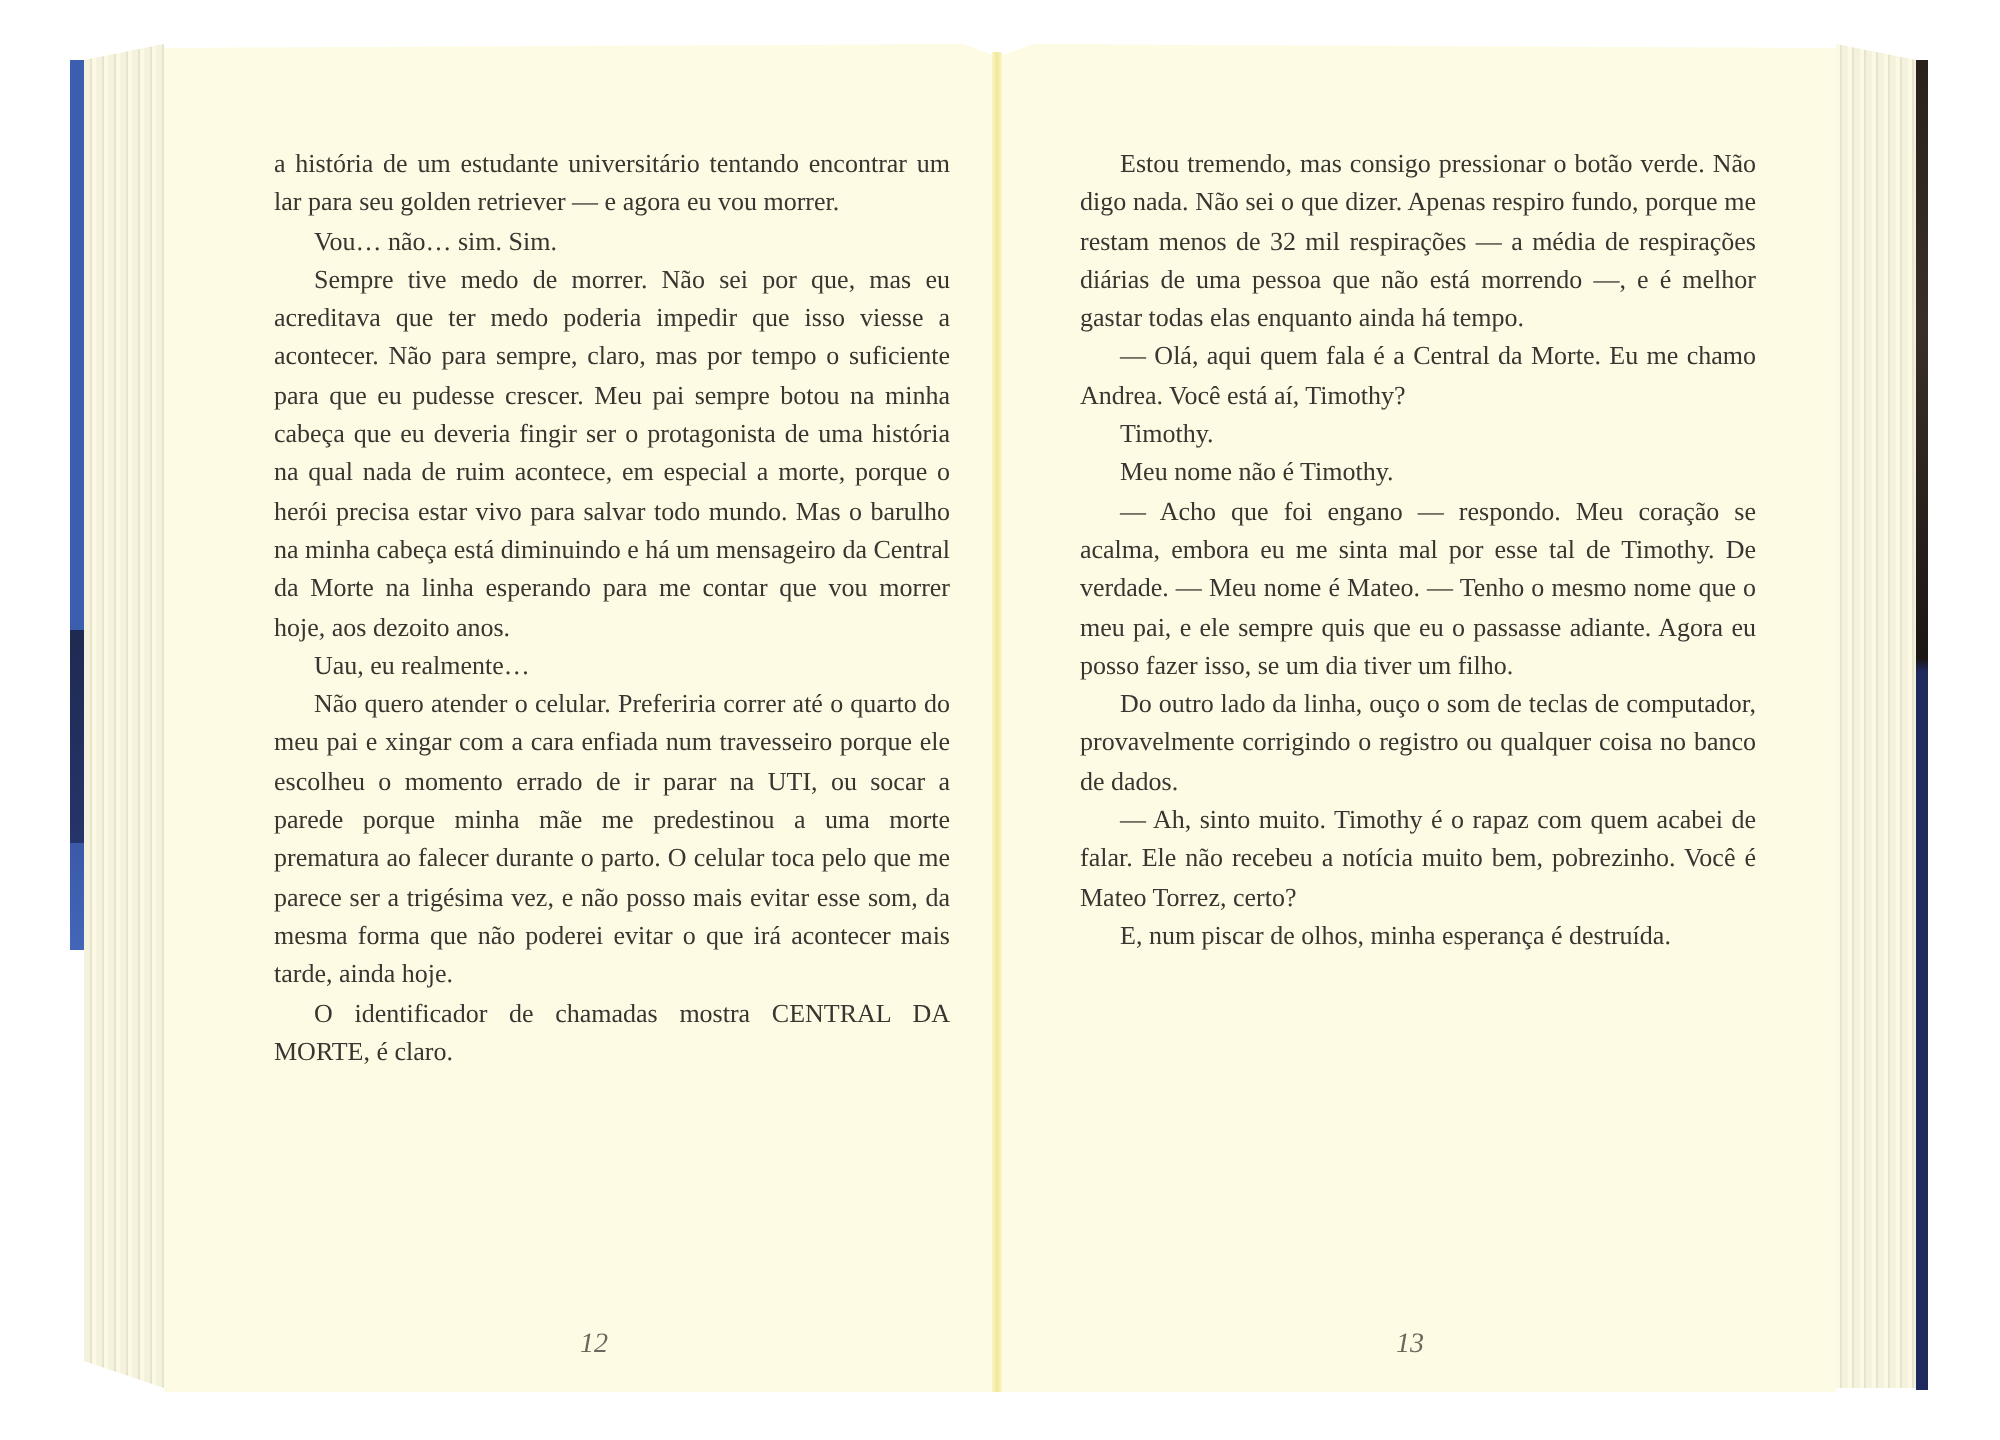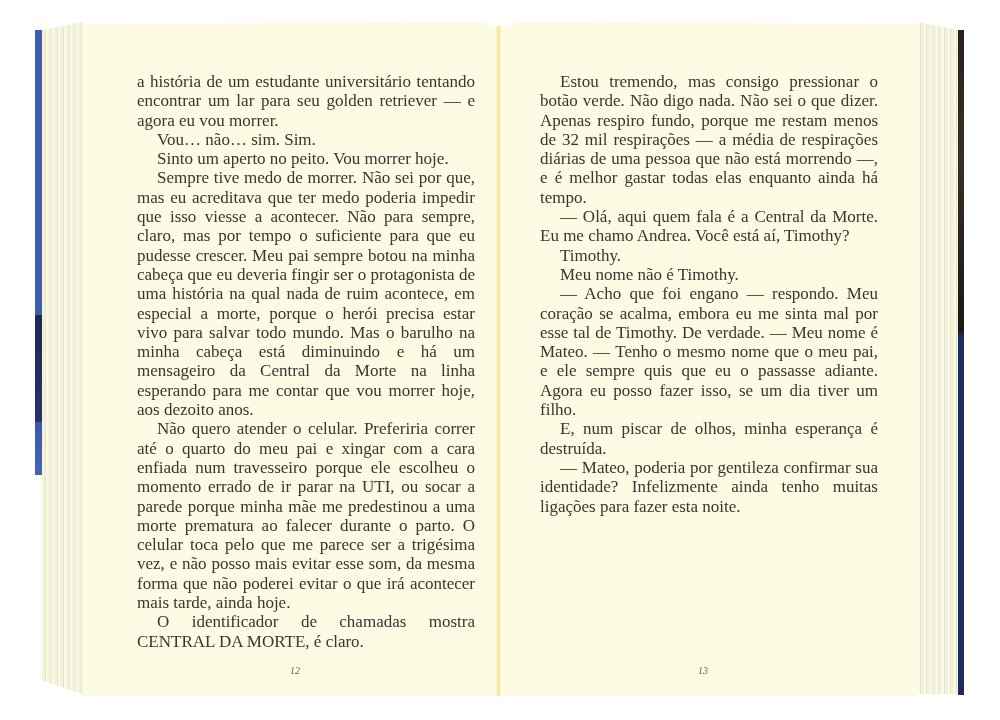--- a/index.html
+++ b/index.html
@@ -29,60 +29,61 @@
     position:absolute; top:20px; height:676px; background:#fdfbe4;
   }
   .page-left { left:82px; width:416px; clip-path: polygon(0 4px, 96% 2px, 100% 8px, 100% 100%, 0 100%); }
   .page-right { left:500px; width:418px; clip-path: polygon(0 8px, 4% 2px, 100% 4px, 100% 100%, 0 100%); }
   .gutter {
     position:absolute; left:496px; top:26px; width:5px; height:670px;
     background: linear-gradient(to right, #fbf7c8, #efe79a, #fbf7c8);
   }
   .text-block {
     position:absolute; top:72px; width:338px;
-    font-size:17px; line-height:19.3px; color:#3a3530; text-align:justify;
+    font-size:13px; line-height:19.3px; color:#3a3530; text-align:justify;
     hyphens:none;
   }
   .text-left { left:137px; }
   .text-right { left:540px; }
   .text-block p { margin:0; text-indent:20px; }
   .text-block p.noindent { text-indent:0; }
   .page-num {
-    position:absolute; top:665px; font-size:10px; font-style:italic; color:#6b665c;
+    position:absolute; top:665px; font-size:14px; font-style:italic; color:#6b665c;
   }
   .pn-left { left:290px; }
   .pn-right { left:698px; }
 </style>
 </head>
 <body>
 
 <div>
   <div class="cover-left"></div>
   <div class="cover-right"></div>
   <div class="edges-left"></div>
   <div class="edges-right"></div>
 
   <div class="page page-left"></div>
   <div class="page page-right"></div>
   <div class="gutter"></div>
 
   <div class="text-block text-left">
     <p class="noindent">a história de um estudante universitário tentando encontrar um lar para seu golden retriever — e agora eu vou morrer.</p>
     <p>Vou… não… sim. Sim.</p>
-    <p>Sinto um aperto no peito. Vou morrer hoje.</p>
     <p>Sempre tive medo de morrer. Não sei por que, mas eu acreditava que ter medo poderia impedir que isso viesse a acontecer. Não para sempre, claro, mas por tempo o suficiente para que eu pudesse crescer. Meu pai sempre botou na minha cabeça que eu deveria fingir ser o protagonista de uma história na qual nada de ruim acontece, em especial a morte, porque o herói precisa estar vivo para salvar todo mundo. Mas o barulho na minha cabeça está diminuindo e há um mensageiro da Central da Morte na linha esperando para me contar que vou morrer hoje, aos dezoito anos.</p>
+    <p>Uau, eu realmente…</p>
     <p>Não quero atender o celular. Preferiria correr até o quarto do meu pai e xingar com a cara enfiada num travesseiro porque ele escolheu o momento errado de ir parar na UTI, ou socar a parede porque minha mãe me predestinou a uma morte prematura ao falecer durante o parto. O celular toca pelo que me parece ser a trigésima vez, e não posso mais evitar esse som, da mesma forma que não poderei evitar o que irá acontecer mais tarde, ainda hoje.</p>
     <p>O identificador de chamadas mostra CENTRAL DA MORTE, é claro.</p>
   </div>
 
   <div class="text-block text-right">
     <p>Estou tremendo, mas consigo pressionar o botão verde. Não digo nada. Não sei o que dizer. Apenas respiro fundo, porque me restam menos de 32 mil respirações — a média de respirações diárias de uma pessoa que não está morrendo —, e é melhor gastar todas elas enquanto ainda há tempo.</p>
     <p>— Olá, aqui quem fala é a Central da Morte. Eu me chamo Andrea. Você está aí, Timothy?</p>
     <p>Timothy.</p>
     <p>Meu nome não é Timothy.</p>
     <p>— Acho que foi engano — respondo. Meu coração se acalma, embora eu me sinta mal por esse tal de Timothy. De verdade. — Meu nome é Mateo. — Tenho o mesmo nome que o meu pai, e ele sempre quis que eu o passasse adiante. Agora eu posso fazer isso, se um dia tiver um filho.</p>
+    <p>Do outro lado da linha, ouço o som de teclas de computador, provavelmente corrigindo o registro ou qualquer coisa no banco de dados.</p>
+    <p>— Ah, sinto muito. Timothy é o rapaz com quem acabei de falar. Ele não recebeu a notícia muito bem, pobrezinho. Você é Mateo Torrez, certo?</p>
     <p>E, num piscar de olhos, minha esperança é destruída.</p>
-    <p>— Mateo, poderia por gentileza confirmar sua identidade? Infelizmente ainda tenho muitas ligações para fazer esta noite.</p>
   </div>
 
   <div class="page-num pn-left">12</div>
   <div class="page-num pn-right">13</div>
 </div>
 
 </body></html>

